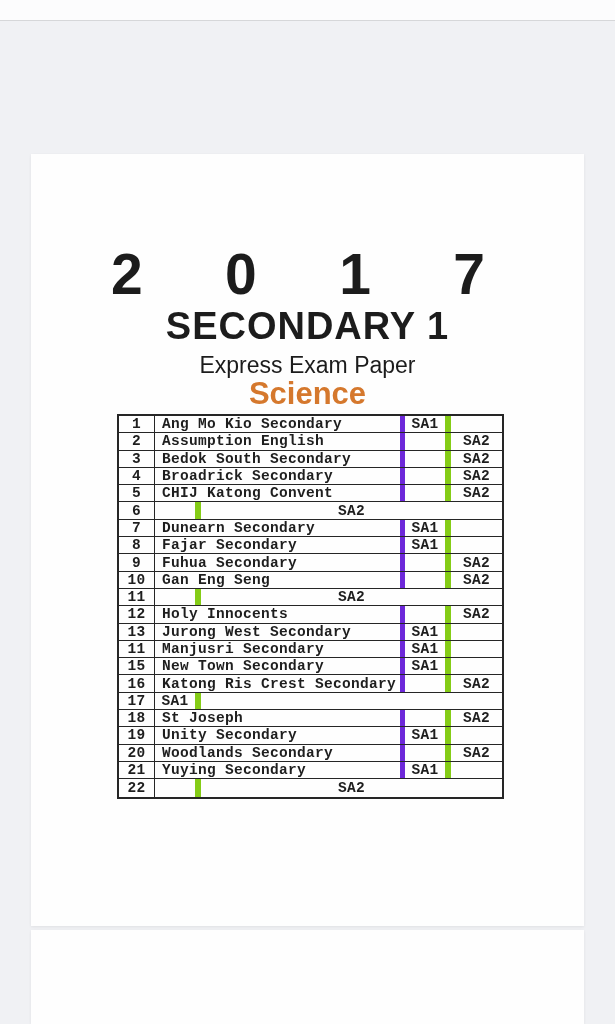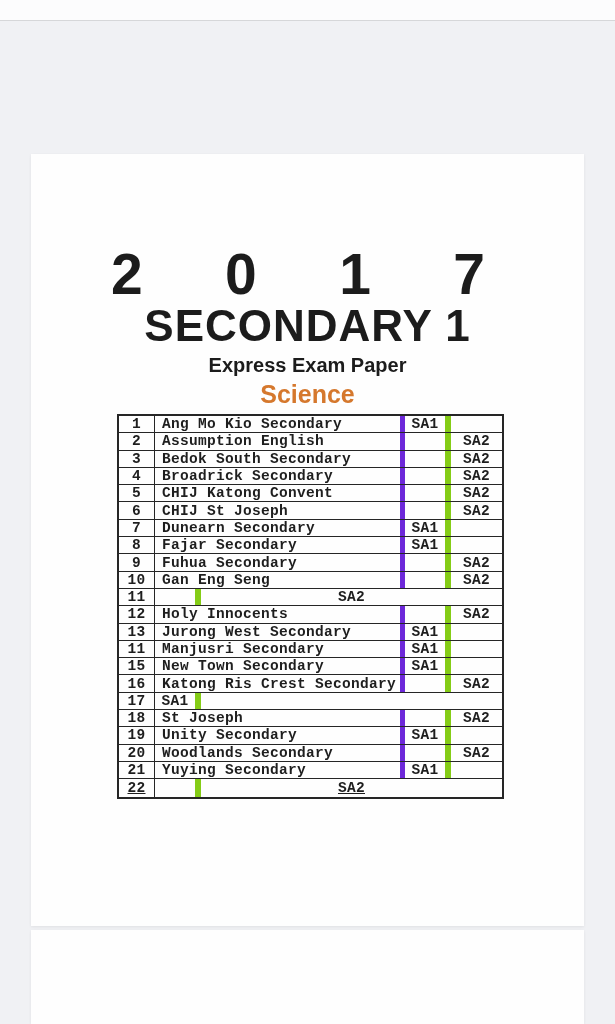--- a/index.html
+++ b/index.html
@@ -49,44 +49,44 @@
     line-height: 56px;
     font-weight: 700;
     color: #1c1c1c;
   }
   .level-title {
     position: absolute;
     top: 152px;
     left: 0;
     width: 100%;
     text-align: center;
-    font-size: 44px;
+    font-size: 38px;
     line-height: 40px;
     font-weight: 700;
     letter-spacing: 1px;
     color: #1c1c1c;
   }
   .exam-subtitle {
     position: absolute;
     top: 199px;
     left: 0;
     width: 100%;
     text-align: center;
-    font-size: 20px;
+    font-size: 23px;
     line-height: 24px;
-    font-weight: 700;
+    font-weight: 400;
     color: #1c1c1c;
   }
   .subject-title {
     position: absolute;
     top: 223px;
     left: 0;
     width: 100%;
     text-align: center;
-    font-size: 25px;
+    font-size: 31px;
     line-height: 34px;
     font-weight: 700;
     color: #d5782d;
   }
   .schools-table {
     position: absolute;
     top: 260px;
     left: 86px;
     width: 387px;
     border: 2px solid #262626;
@@ -99,21 +99,20 @@
     border-bottom: 1px solid #262626;
     box-sizing: border-box;
     font-family: "Liberation Mono", monospace;
     font-weight: 700;
     font-size: 14.5px;
     letter-spacing: 0.3px;
     color: #1e1e1e;
   }
   .t-row:last-child {
     border-bottom: none;
-    text-decoration: underline;
   }
   .cell {
     height: 100%;
     box-sizing: border-box;
     display: flex;
     align-items: center;
     justify-content: center;
     overflow: hidden;
     white-space: nowrap;
   }
@@ -181,21 +180,20 @@
         <div class="cell c-sa2">SA2</div>
       </div>
       <div class="t-row">
         <div class="cell c-num">5</div>
         <div class="cell c-name">CHIJ Katong Convent</div>
         <div class="cell c-sa1"></div>
         <div class="cell c-sa2">SA2</div>
       </div>
       <div class="t-row">
         <div class="cell c-num">6</div>
-        <div class="cell c-name">CHIJ St Joseph</div>
         <div class="cell c-sa1"></div>
         <div class="cell c-sa2">SA2</div>
       </div>
       <div class="t-row">
         <div class="cell c-num">7</div>
         <div class="cell c-name">Dunearn Secondary</div>
         <div class="cell c-sa1">SA1</div>
         <div class="cell c-sa2"></div>
       </div>
       <div class="t-row">

